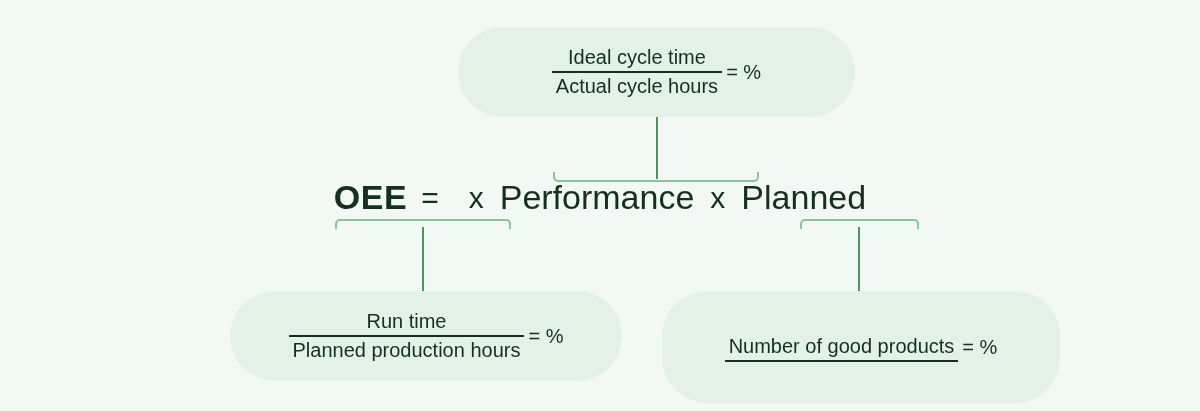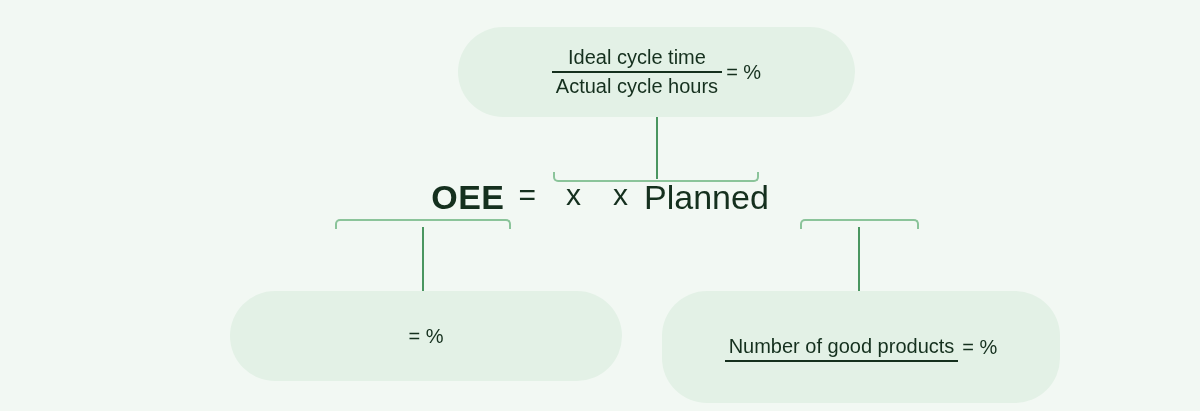--- a/index.html
+++ b/index.html
@@ -66,21 +66,21 @@
   #box-bottom-left{ left: 230px; top: 291px; width: 392px; height: 90px; }
   #box-bottom-right{left: 662px; top: 291px; width: 398px; height: 112px; }
 
   
   #oee-equation {
     position: absolute;
     left: 0;
     top: 178px;
     width: 1200px;
     display: flex;
-    align-items: flex-start;
+    align-items: center;
     justify-content: center;
     gap: 0;
   }
   .oee-label {
     font-size: 34px;
     font-weight: bold;
     color: #15301e;
     letter-spacing: 0.5px;
   }
   .oee-eq {
@@ -132,38 +132,44 @@
         <div class="numerator">Ideal cycle time</div>
         <div class="bar"></div>
         <div class="denominator">Actual cycle hours</div>
       </div>
       <div class="equals-pct">= %</div>
     </div>
   </div>
 
   <div class="pill" id="box-bottom-left">
     <div class="formula-row">
+      <div class="fraction">
+        <div class="numerator">Run time</div>
+        <div class="bar"></div>
+        <div class="denominator">Planned production hours</div>
+      </div>
       <div class="equals-pct">= %</div>
     </div>
   </div>
 
   <div class="pill" id="box-bottom-right">
     <div class="formula-row">
       <div class="fraction">
         <div class="numerator">Number of good products</div>
         <div class="bar"></div>
       </div>
       <div class="equals-pct">= %</div>
     </div>
   </div>
 
   <div id="oee-equation">
     <span class="oee-label">OEE</span>
     <span class="oee-eq">=</span>
     <span class="oee-times">x</span>
+    <span class="factor">Performance</span>
     <span class="oee-times">x</span>
     <span class="factor">Planned</span>
   </div>
 
   <div class="vline" style="left:656px; top:117px; height:62px;"></div>
   <div class="bracket bracket-up" style="left:553px; top:172px; width:202px;"></div>
 
   <div class="bracket bracket-down" style="left:335px; top:219px; width:172px;"></div>
   <div class="vline" style="left:422px; top:227px; height:64px;"></div>
 

